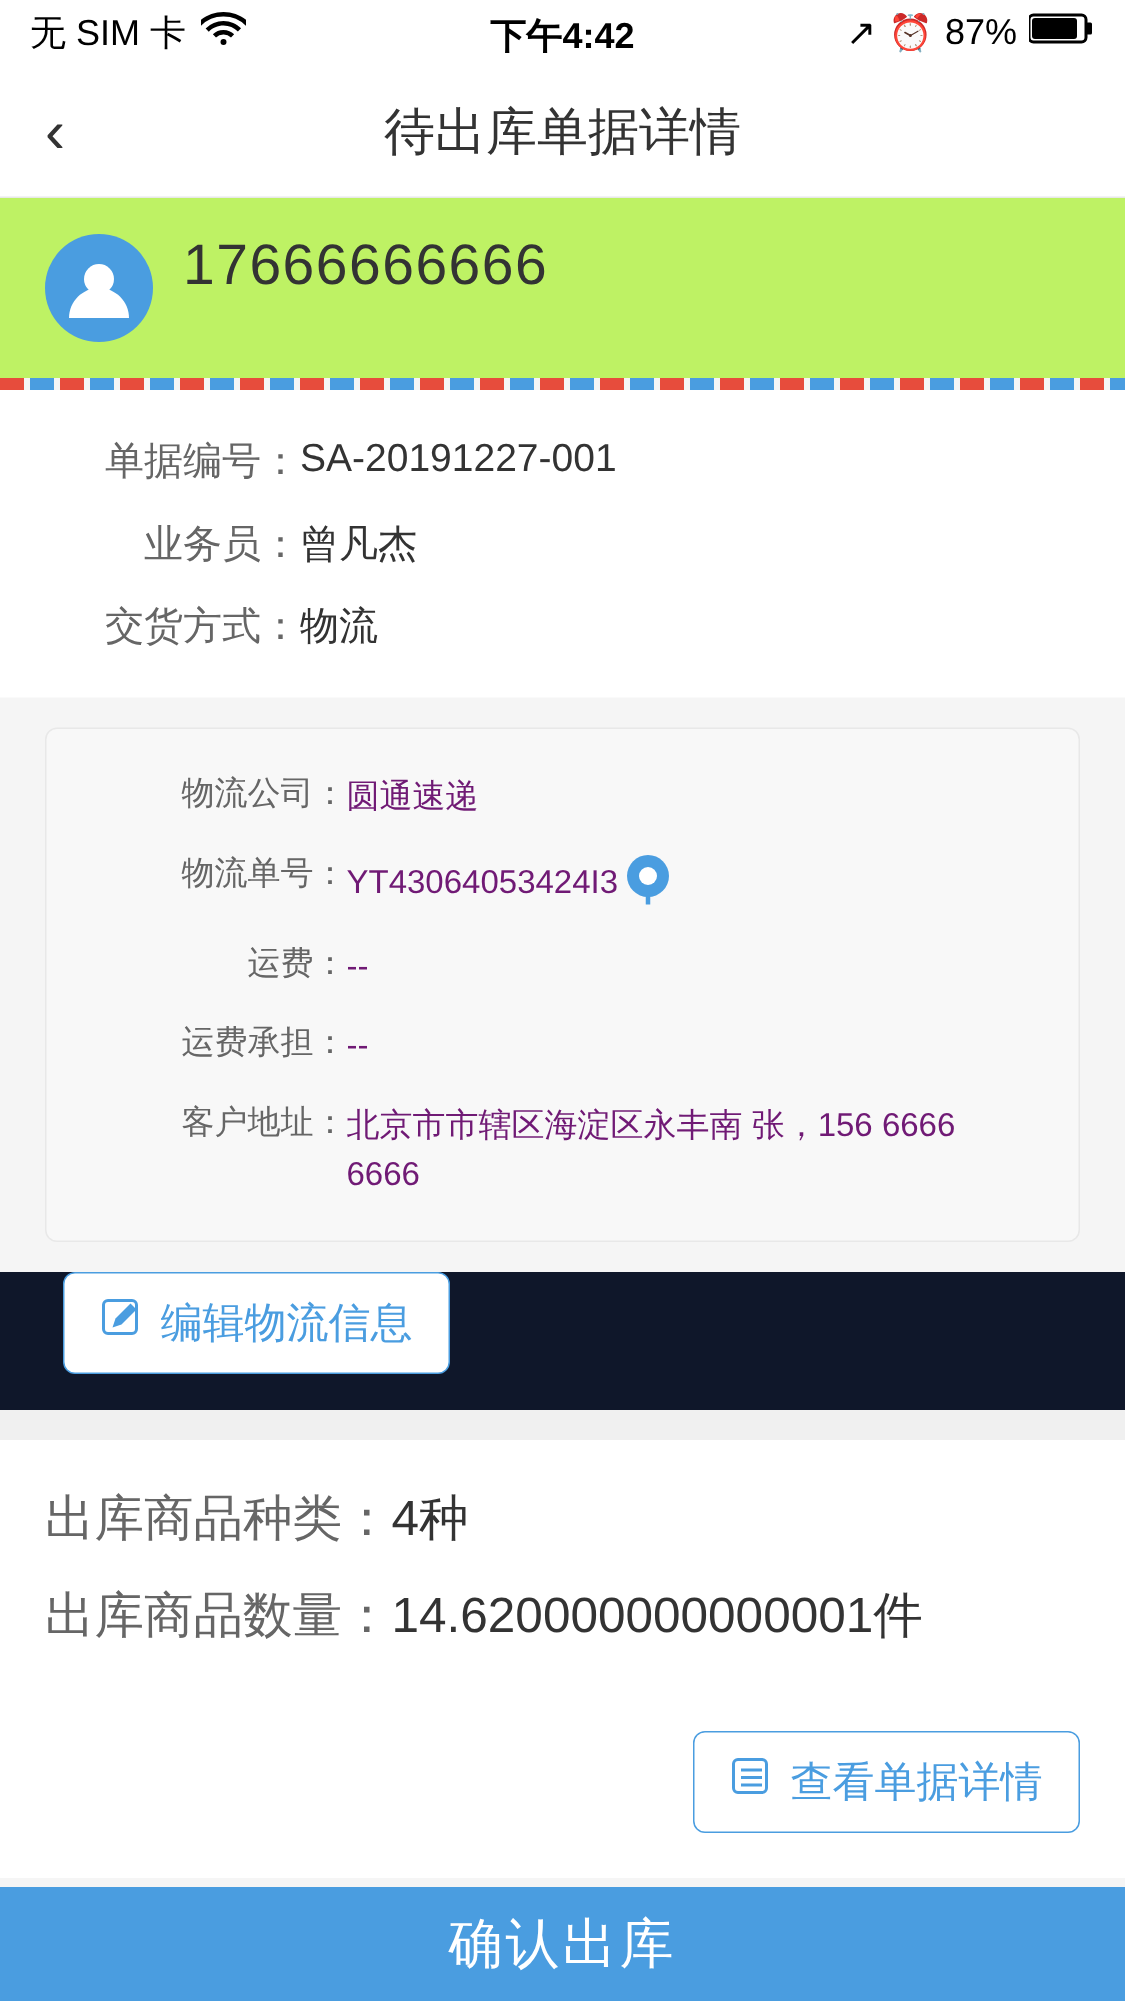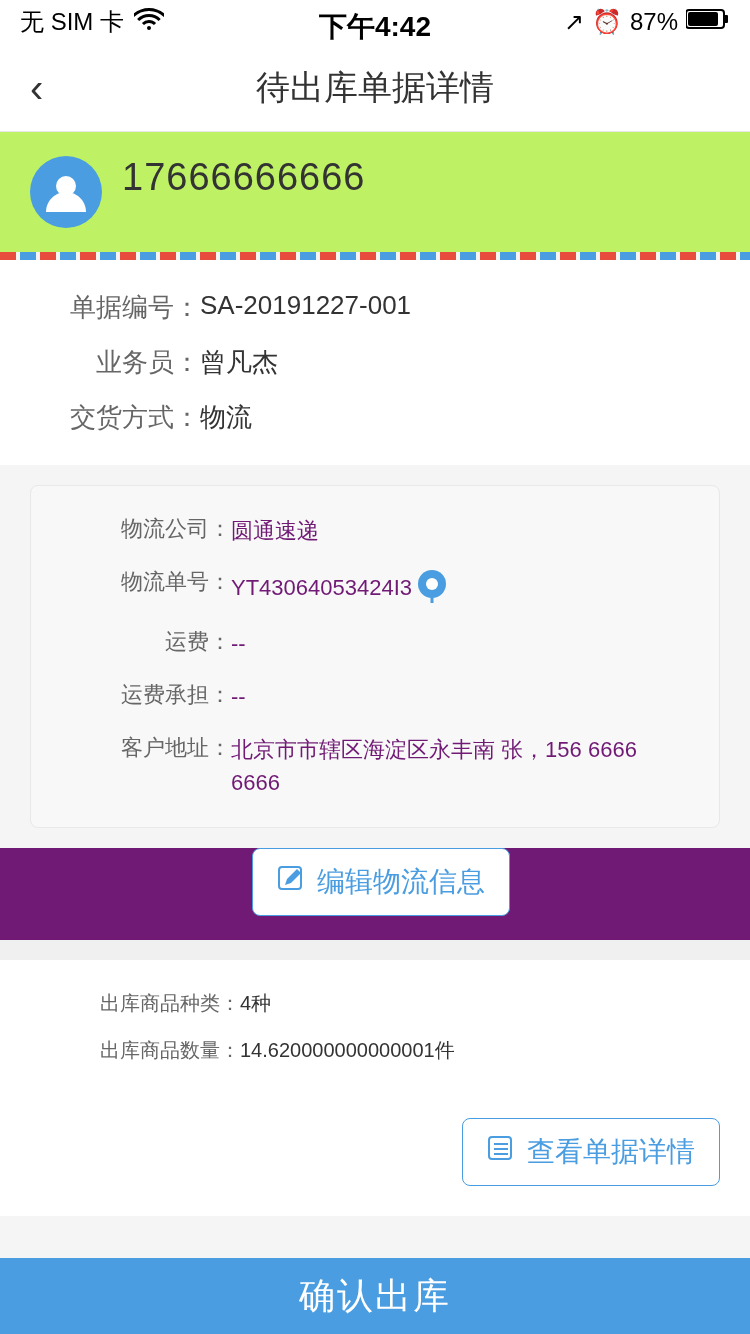--- a/index.html
+++ b/index.html
@@ -25,21 +25,21 @@
       font-weight: 500;
     }
     .status-left {
       display: flex;
       align-items: center;
       gap: 10px;
       font-size: 24px;
       color: #000;
     }
     .status-center {
-      font-size: 28px;
+      font-size: 24px;
       font-weight: 600;
       color: #000;
       position: absolute;
       left: 50%;
       transform: translateX(-50%);
       top: 8px;
     }
     .status-right {
       display: flex;
       align-items: center;
@@ -177,23 +177,23 @@
     }
     .location-icon {
       width: 40px;
       height: 40px;
       flex-shrink: 0;
     }
 
     
     .btn-edit-logistics {
       display: flex;
-      justify-content: center;
+      justify-content: flex-start;
       padding: 0 30px 24px 42px;
-      background: #701a75;
+      background: #0f172a;
     }
     .edit-btn {
       border: 1px solid #4a9de0;
       border-radius: 8px;
       padding: 14px 24px;
       color: #4a9de0;
       font-size: 28px;
       display: flex;
       align-items: center;
       gap: 12px;
@@ -210,21 +210,21 @@
 
     
     .goods-section {
       background: #fff;
       padding: 30px 30px;
     }
     .goods-row {
       display: flex;
       align-items: center;
       margin-bottom: 20px;
-      font-size: 20px;
+      font-size: 33px;
     }
     .goods-row:last-child { margin-bottom: 0; }
     .goods-label {
       color: #666;
       min-width: 210px;
       text-align: right;
       flex-shrink: 0;
     }
     .goods-value {
       color: #333;

